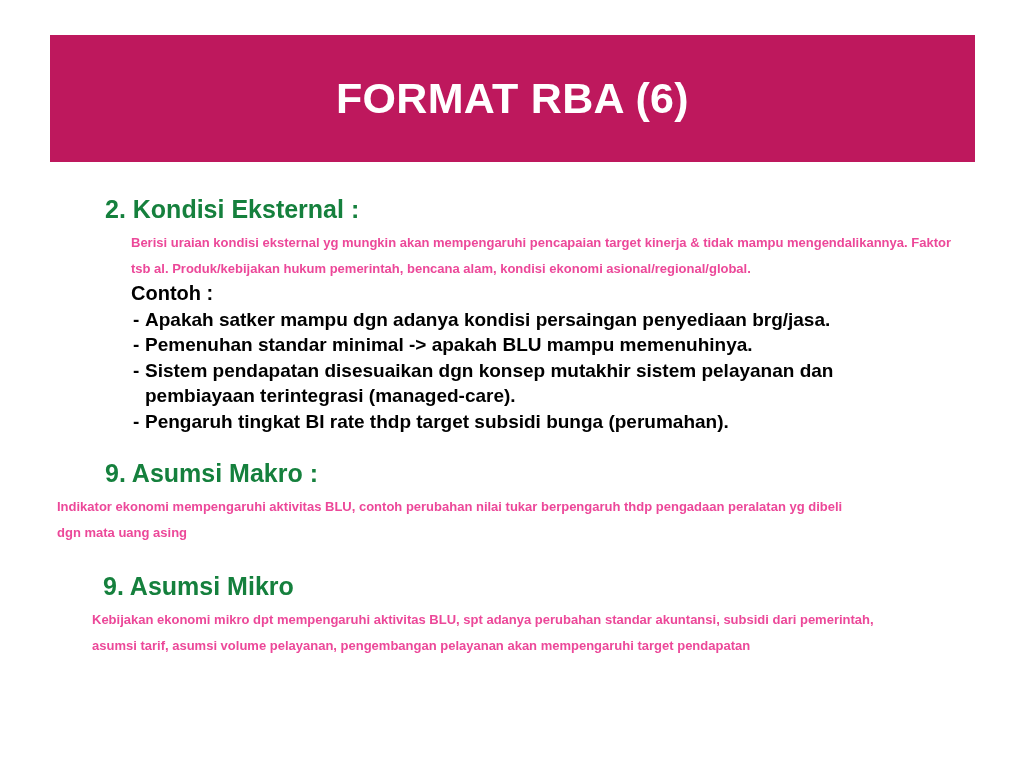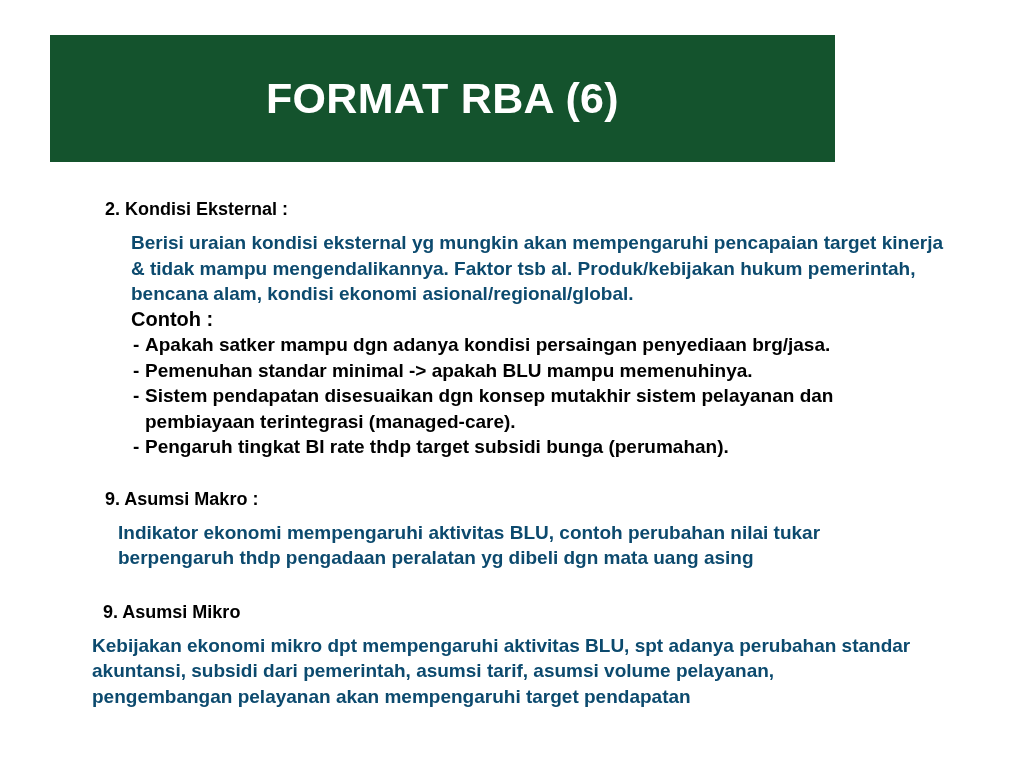--- a/index.html
+++ b/index.html
@@ -15,23 +15,23 @@
     font-family: "Liberation Sans", sans-serif;
     color: #000000;
     position: relative;
   }
 
   
   .slide-banner {
     position: absolute;
     left: 50px;
     top: 35px;
-    width: 785px;
+    width: 925px;
     height: 127px;
-    background: #14532d;
+    background: #be185d;
     display: flex;
     align-items: center;
     justify-content: center;
   }
 
   .slide-title {
     color: #ffffff;
     font-size: 43px;
     font-weight: bold;
     letter-spacing: 0.3px;
@@ -43,31 +43,31 @@
   .slide-body {
     position: absolute;
     left: 0;
     top: 196px;
     width: 1024px;
   }
 
   .section { margin: 0; }
 
   .section-heading {
-    font-size: 18px;
+    font-size: 25px;
     font-weight: bold;
     line-height: 26px;
-    color: #000000;
+    color: #15803d;
   }
 
   .para {
-    font-size: 19px;
+    font-size: 13px;
     font-weight: bold;
     line-height: 25.5px;
-    color: #0c4a6e;
+    color: #ec4899;
   }
 
   .sub-label {
     font-size: 20px;
     font-weight: bold;
     line-height: 25.5px;
   }
 
   .bullet-list { list-style: none; }
 
@@ -82,21 +82,21 @@
   .bullet-item .dash {
     position: absolute;
     left: 0;
     top: 0;
   }
 
   
   .ind-head   { margin-left: 105px; }
   .ind-head-4 { margin-left: 103px; }
   .ind-body   { margin-left: 131px; max-width: 825px; }
-  .ind-body-3 { margin-left: 118px; max-width: 790px; }
+  .ind-body-3 { margin-left: 57px; max-width: 790px; }
   .ind-body-4 { margin-left: 92px; max-width: 825px; }
   .ind-bul    { margin-left: 133px; max-width: 810px; }
 
   .gap-sm { height: 8px; }
   .gap-lg { height: 26px; }
   .gap-xl { height: 28px; }
 </style>
 </head>
 <body>
 

